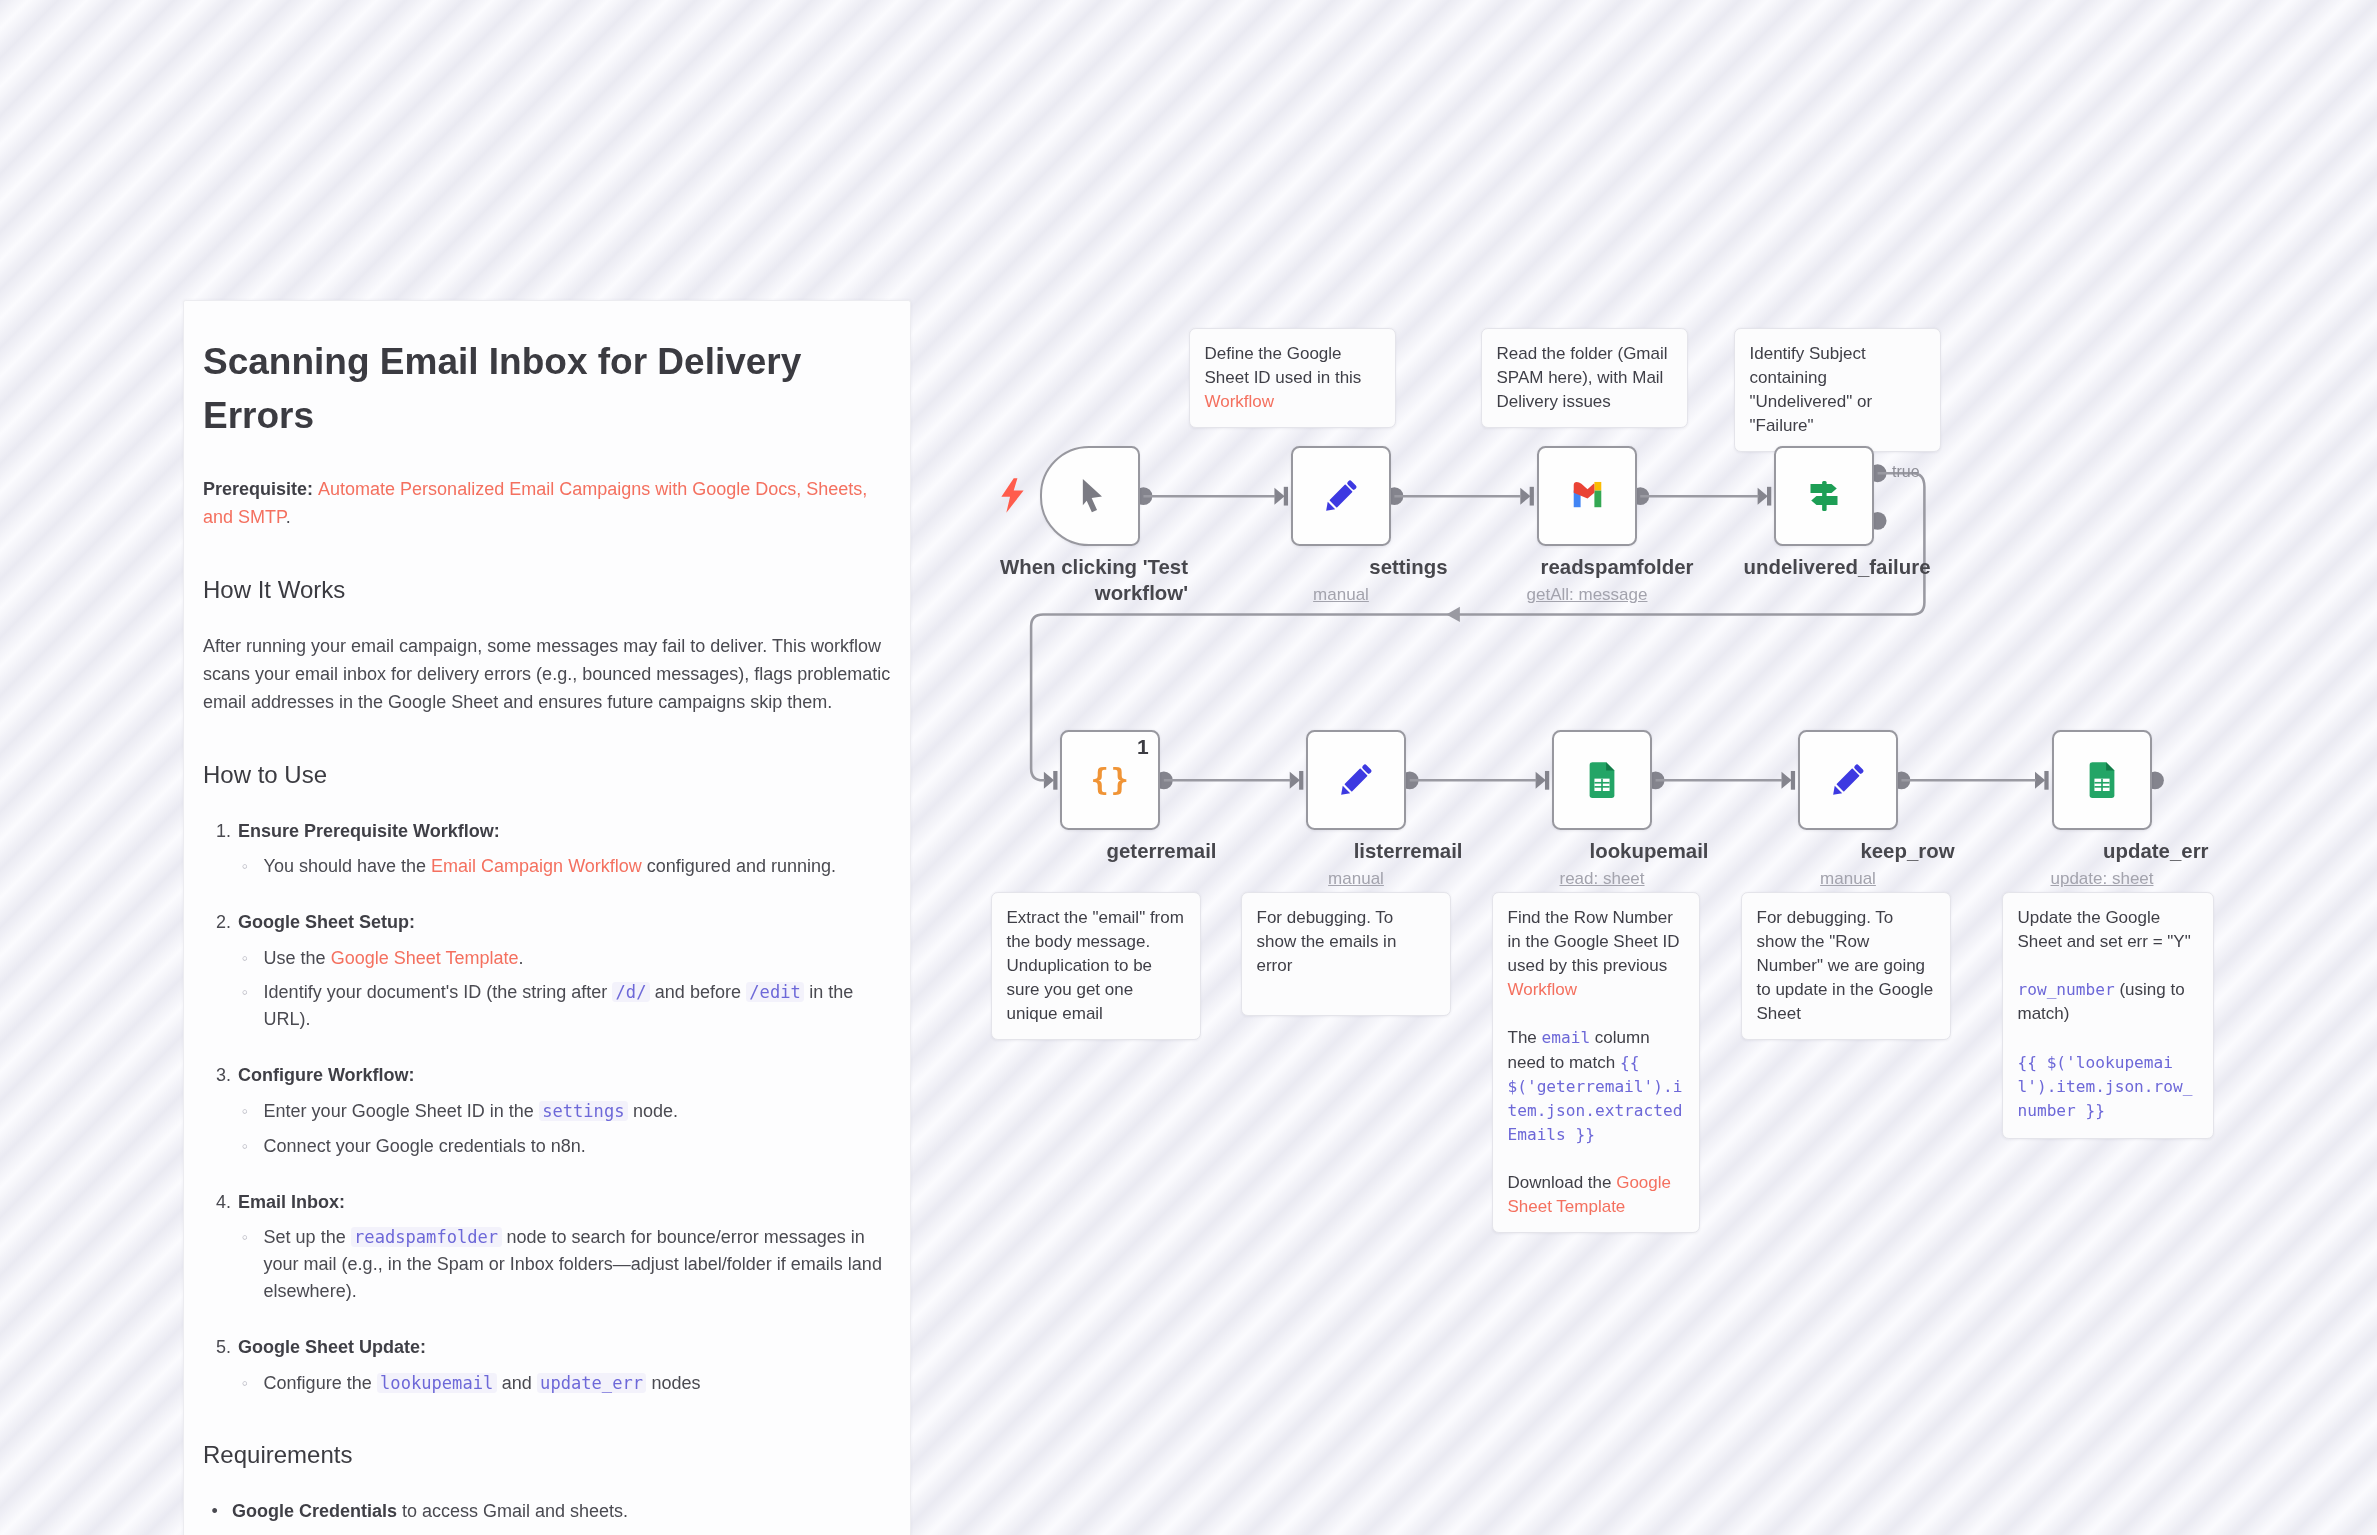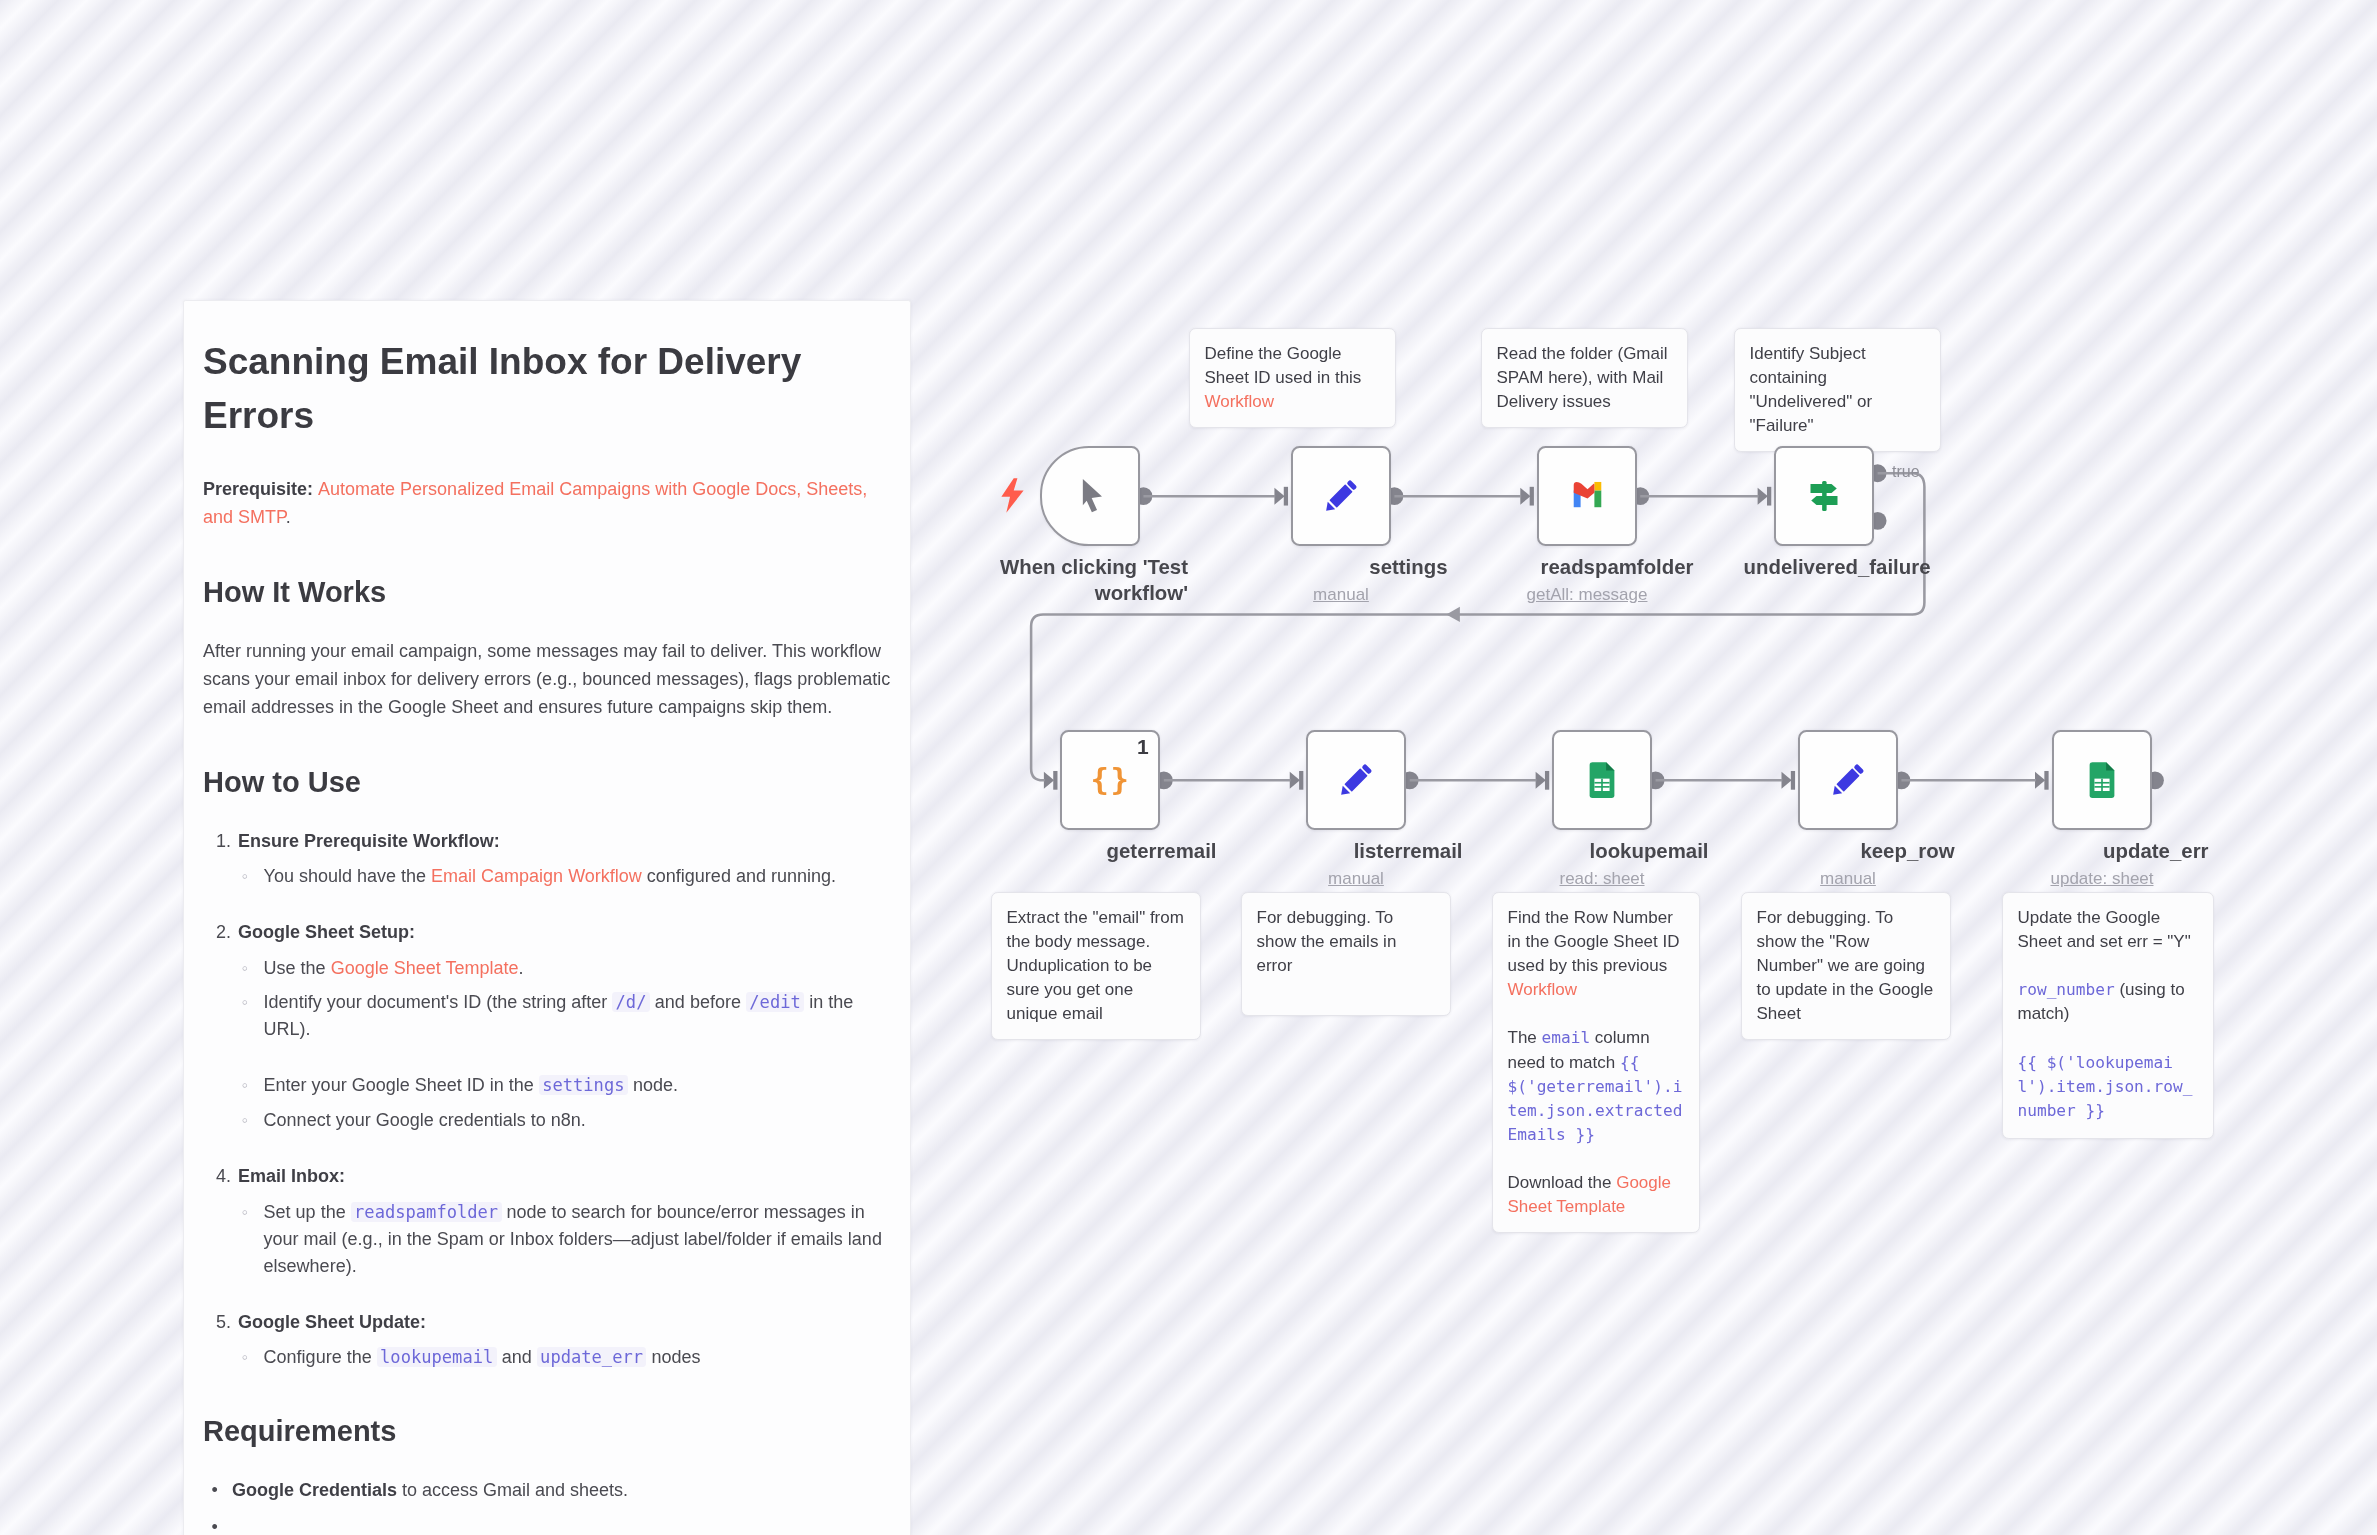--- a/index.html
+++ b/index.html
@@ -11,21 +11,21 @@
   }
   
   .doc-panel{
     position:absolute;left:183px;top:300px;width:728px;min-height:1133px;
     background:#fdfdfe;border:0.9px solid #ececf0;border-radius:2.6px;
     box-shadow:0 0.9px 3.4px rgba(40,40,60,.05);
     box-sizing:border-box;padding:34px 19px 39px 19px;color:#45454c;
   }
   .doc-title{font-size:37px;font-weight:700;color:#3b3b41;line-height:1.45;margin:0 0 34px 0;}
   .doc-p{font-size:18px;line-height:1.55;margin:0 0 8.5px 0;color:#4a4a51;}
-  .doc-h2{font-size:29px;font-weight:700;color:#3b3b41;margin:44px 0 29px 0;}
+  .doc-h2{font-size:24px;font-weight:400;color:#3b3b41;margin:44px 0 29px 0;}
   .doc-panel b,.doc-panel .b{font-weight:700;color:#3f3f46;}
   .link{color:#f4705f;cursor:pointer;}
   .code{
     font-family:"DejaVu Sans Mono",monospace;color:#6d68d8;
     background:rgba(109,104,216,.07);padding:0 3.4px;border-radius:3.4px;font-size:.95em;
   }
   ol.steps{list-style:none;margin:8px;padding:0 0 0 5.1px;font-size:18px;}
   ol.steps>li{margin:0 0 29px 0;}
   .step-head{line-height:1.5;}
   .step-num{margin-right:6.8px;color:#4a4a51;}
@@ -84,20 +84,21 @@
           </ul>
         </li>
         <li>
           <div class="step-head"><span class="step-num">2.</span><span class="b">Google Sheet Setup:</span></div>
           <ul class="subs">
             <li><span>Use the </span><span class="link">Google Sheet Template</span><span>.</span></li>
             <li><span>Identify your document's ID (the string after </span><span class="code">/d/</span><span> and before </span><span class="code">/edit</span><span> in the URL).</span></li>
           </ul>
         </li>
         <li>
+          <div class="step-head"><span class="step-num">3.</span><span class="b">Configure Workflow:</span></div>
           <ul class="subs">
             <li><span>Enter your Google Sheet ID in the </span><span class="code">settings</span><span> node.</span></li>
             <li><span>Connect your Google credentials to n8n.</span></li>
           </ul>
         </li>
         <li>
           <div class="step-head"><span class="step-num">4.</span><span class="b">Email Inbox:</span></div>
           <ul class="subs">
             <li><span>Set up the </span><span class="code">readspamfolder</span><span> node to search for bounce/error messages in your mail (e.g., in the Spam or Inbox folders—adjust label/folder if emails land elsewhere).</span></li>
           </ul>

